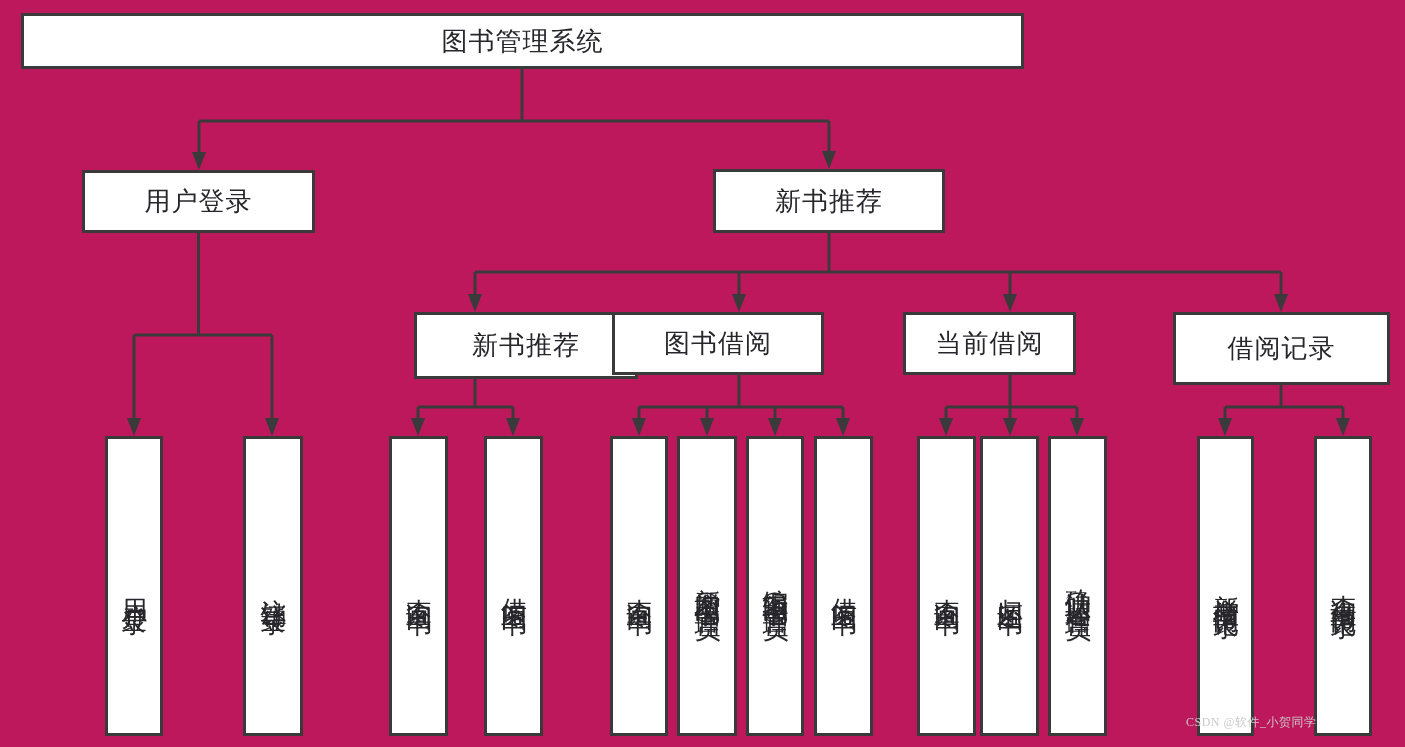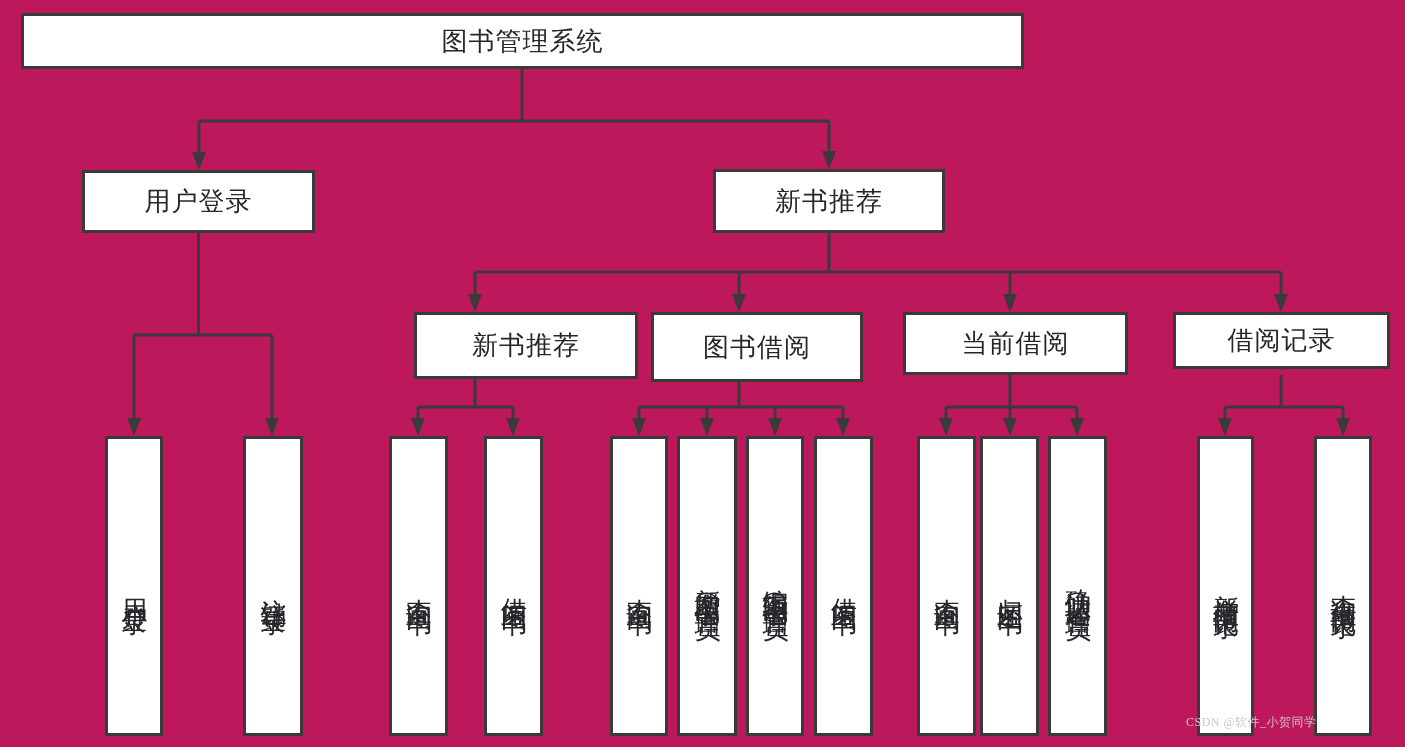--- a/index.html
+++ b/index.html
@@ -36,23 +36,23 @@
     white-space: normal;
     line-height: 1;
   }
   
   #n-root  { left: 21px;  top: 13px;  width: 1003px; height: 56px; }
   
   #n-user-login { left: 82px;  top: 170px; width: 233px; height: 63px; }
   #n-book-mgmt  { left: 713px; top: 169px; width: 232px; height: 64px; }
   
   #n-new-book-rec   { left: 378px;  top: 312px; width: 224px; height: 67px; margin-left: 36px; }
-  #n-book-borrow    { left: 651px;  top: 312px; width: 212px; height: 70px; }
-  #n-current-borrow { left: 903px;  top: 312px; width: 225px; height: 63px; }
-  #n-borrow-records { left: 1173px; top: 312px; width: 217px; height: 57px; align-items: center; }
+  #n-book-borrow    { left: 612px;  top: 312px; width: 212px; height: 63px; }
+  #n-current-borrow { left: 903px;  top: 312px; width: 173px; height: 63px; }
+  #n-borrow-records { left: 1173px; top: 312px; width: 217px; height: 73px; align-items: center; }
   
   #l-user-login     { left: 105px;  width: 58px; }
   #l-logout         { left: 243px;  width: 60px; }
   #l-query-book-1   { left: 389px;  width: 59px; }
   #l-borrow-book-1  { left: 484px;  width: 59px; }
   #l-query-book-2   { left: 610px;  width: 58px; }
   #l-add-book       { left: 677px;  width: 60px; }
   #l-edit-book      { left: 746px;  width: 58px; }
   #l-borrow-book-2  { left: 814px;  width: 59px; }
   #l-query-book-3   { left: 917px;  width: 59px; }

